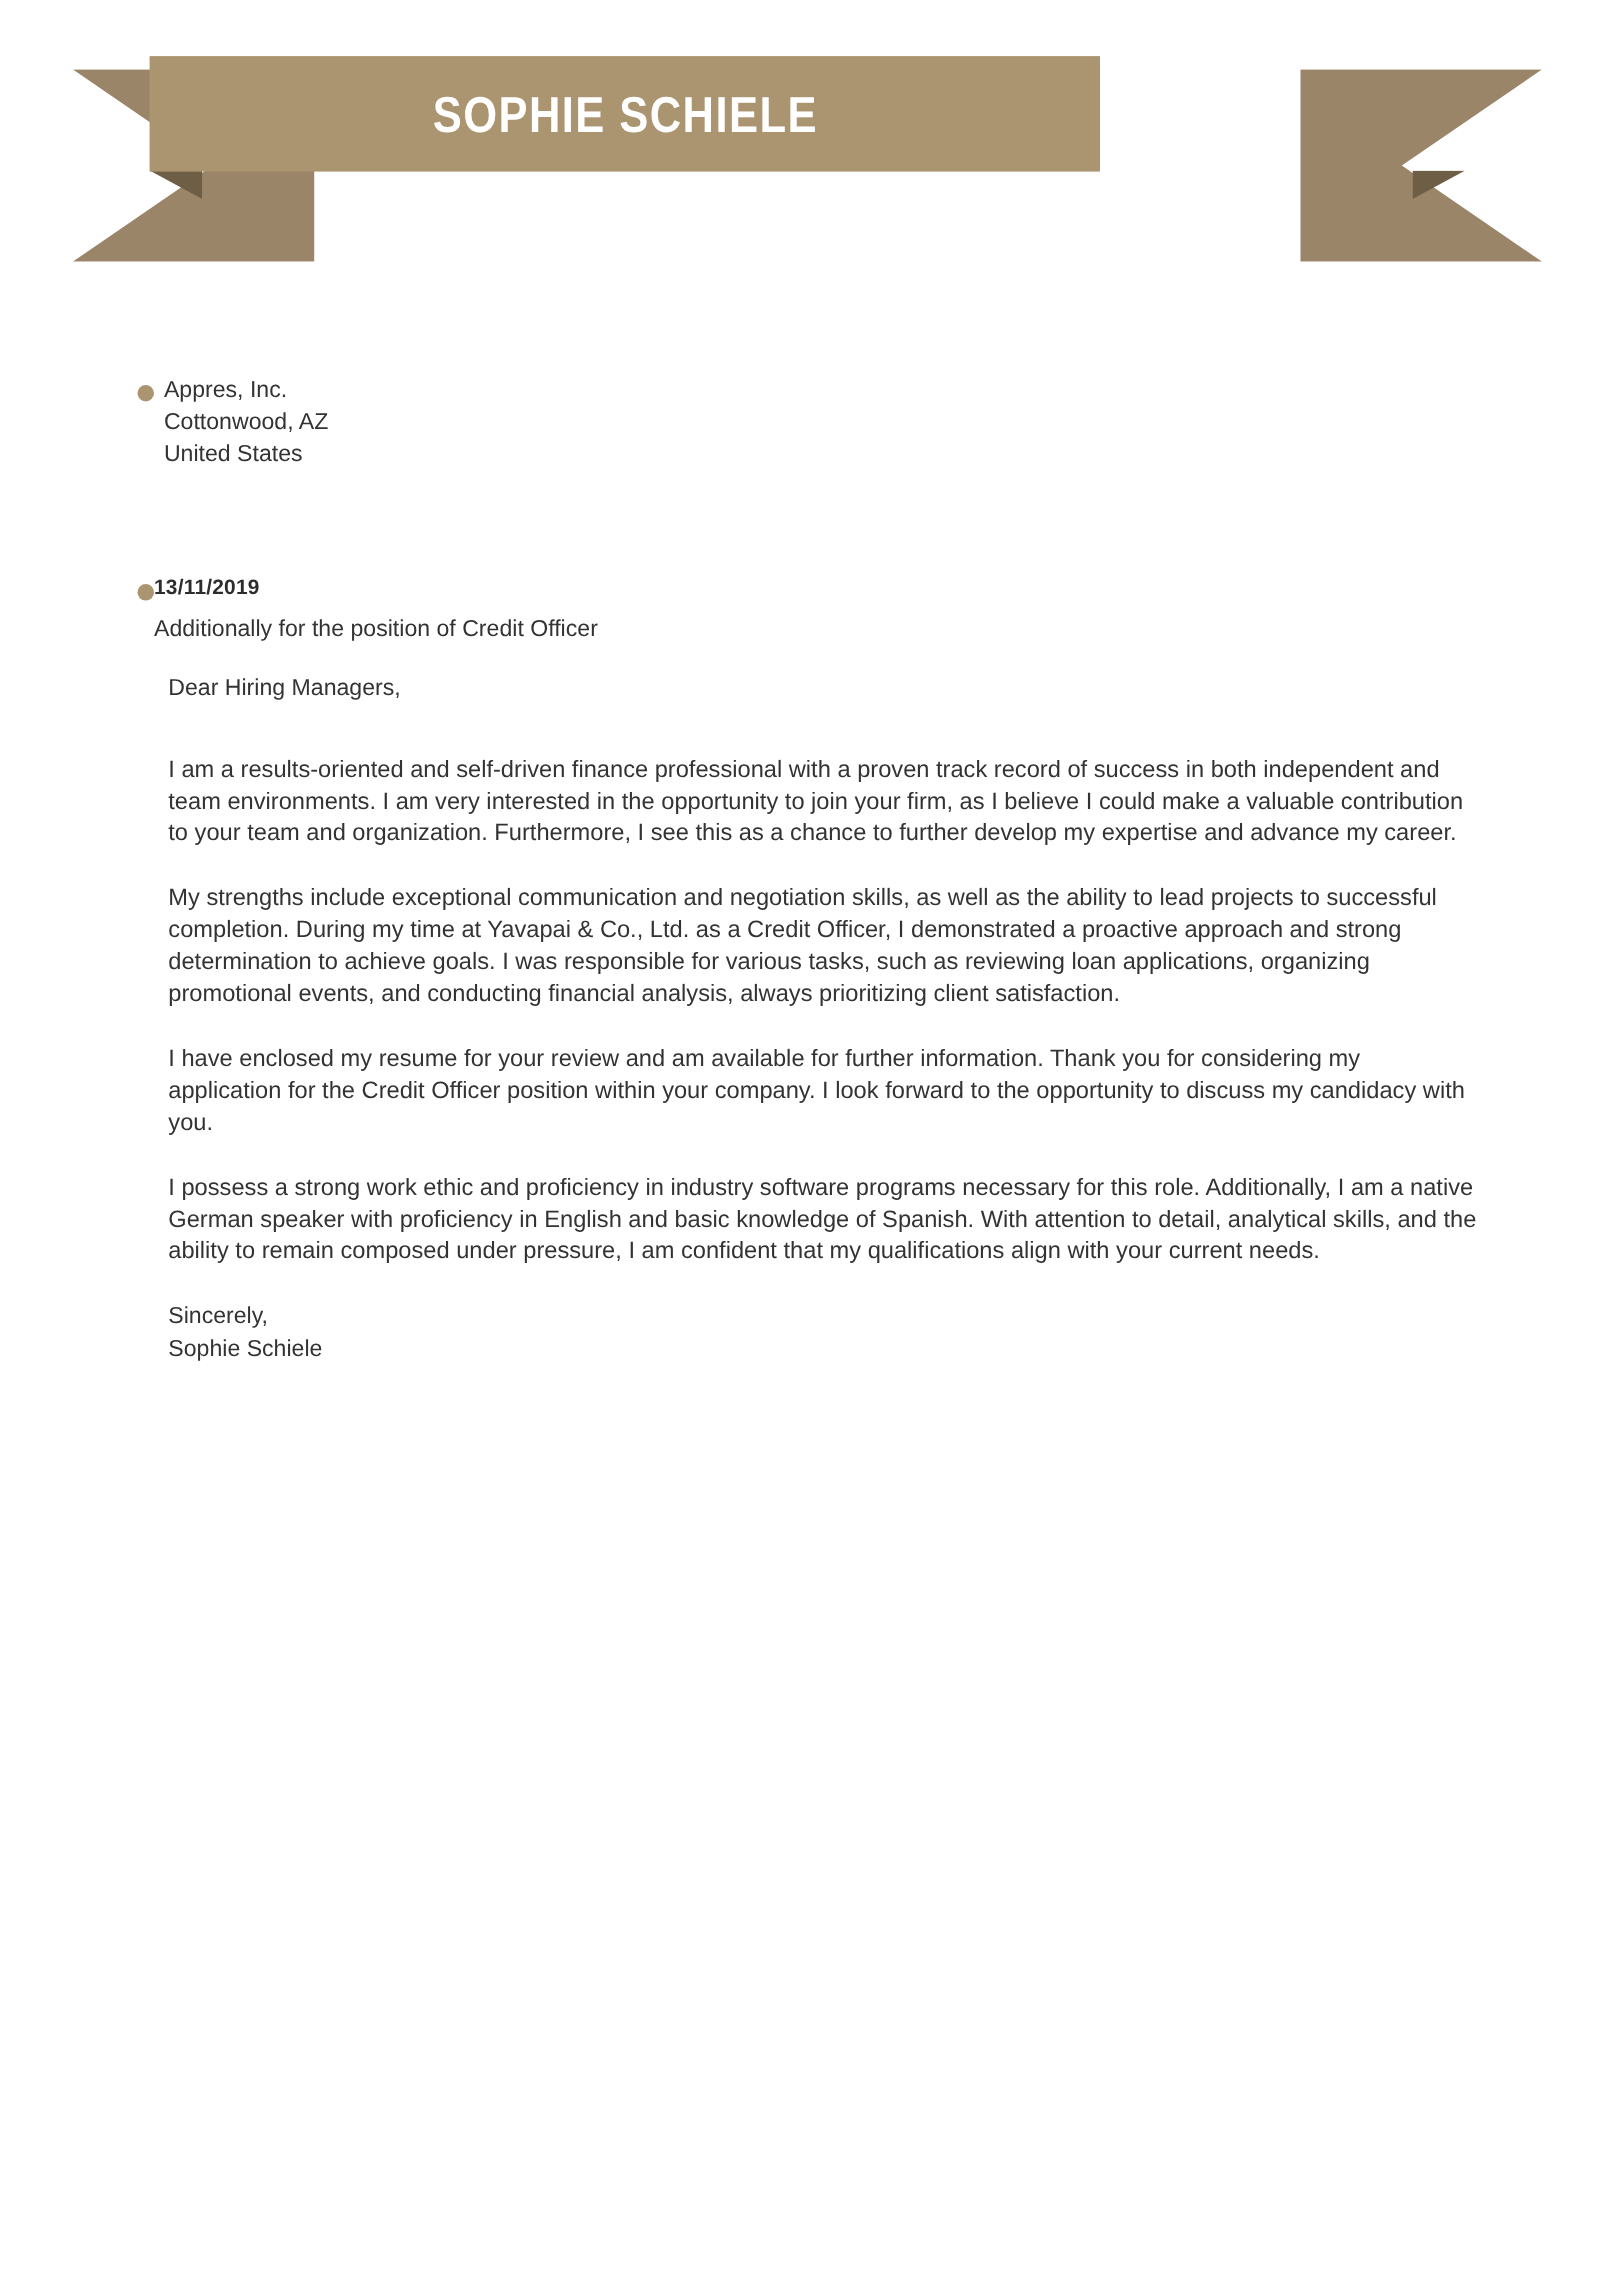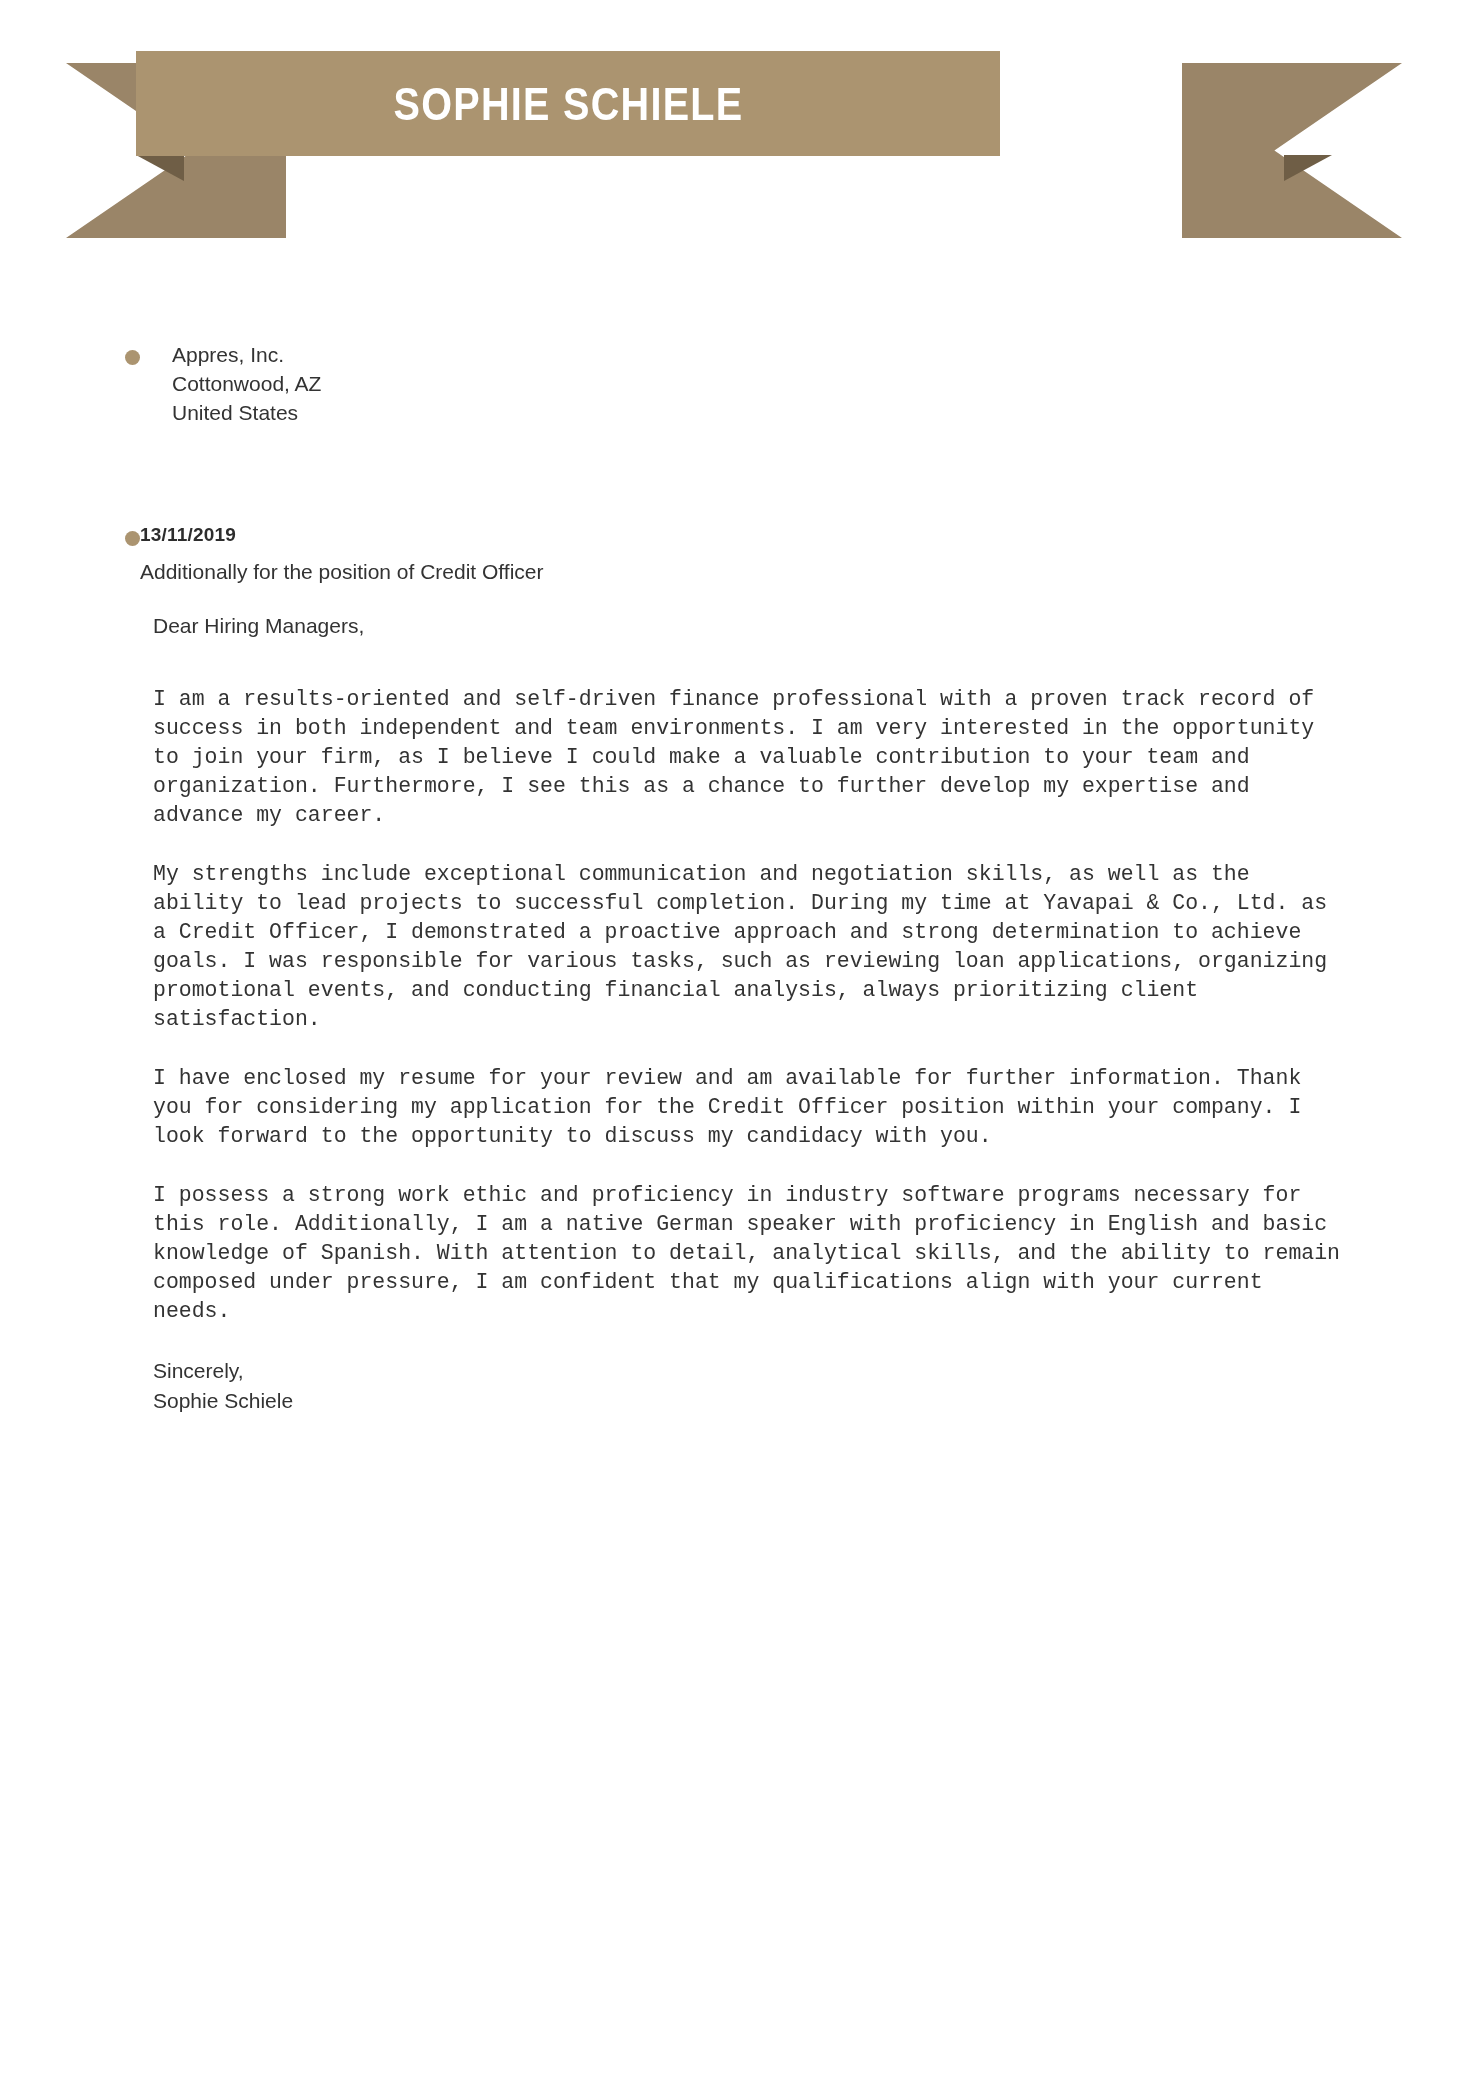--- a/index.html
+++ b/index.html
@@ -91,21 +91,21 @@
     top: 340px;
     display: flex;
     justify-content: space-between;
     align-items: flex-start;
   }
 
   .contact-left,
   .contact-right {
     display: flex;
     align-items: flex-start;
-    gap: 32px;
+    gap: 9px;
   }
 
   .contact-left .dot  { margin-top: 10px; }
   .contact-right .dot { margin-top: 10px; }
 
   .contact-lines {
     font-size: 21px;
     line-height: 29px;
     color: #333333;
   }
@@ -147,21 +147,21 @@
     color: #333333;
   }
 
   .salutation {
     font-size: 21px;
     line-height: 30px;
     margin-bottom: 44px;
   }
 
   .para {
-    font-family: Liberation Mono, monospace;
+    font-family: Liberation Sans, sans-serif;
     font-size: 21.5px;
     line-height: 29px;
     margin-bottom: 30px;
     color: #333333;
   }
 
   .closing {
     font-size: 21px;
     line-height: 30px;
     color: #333333;

